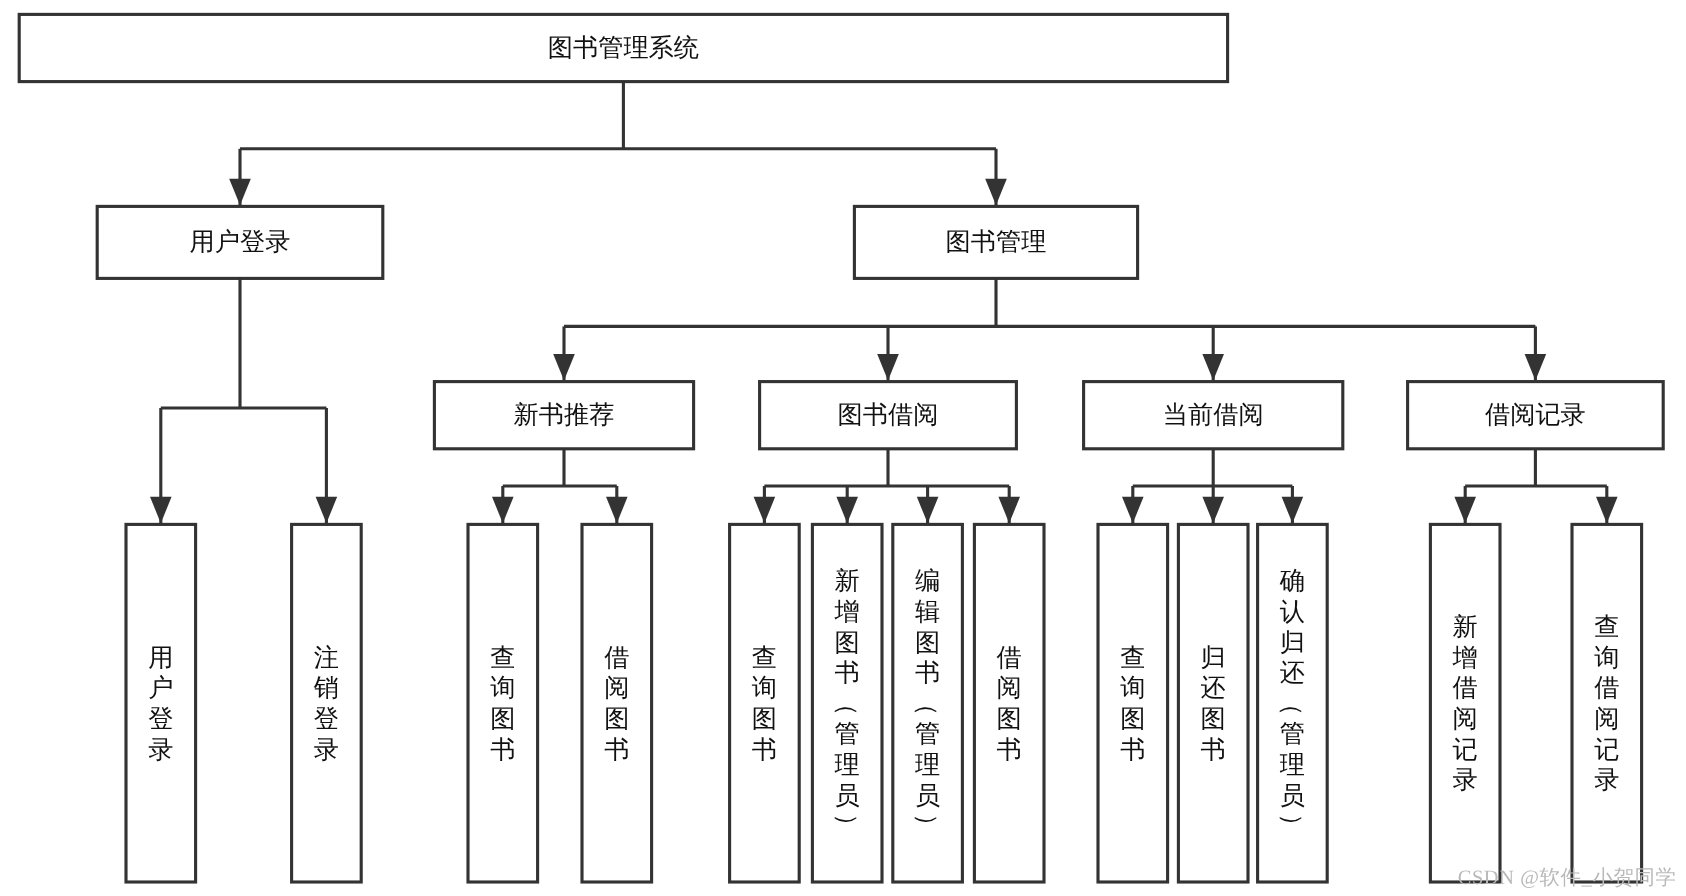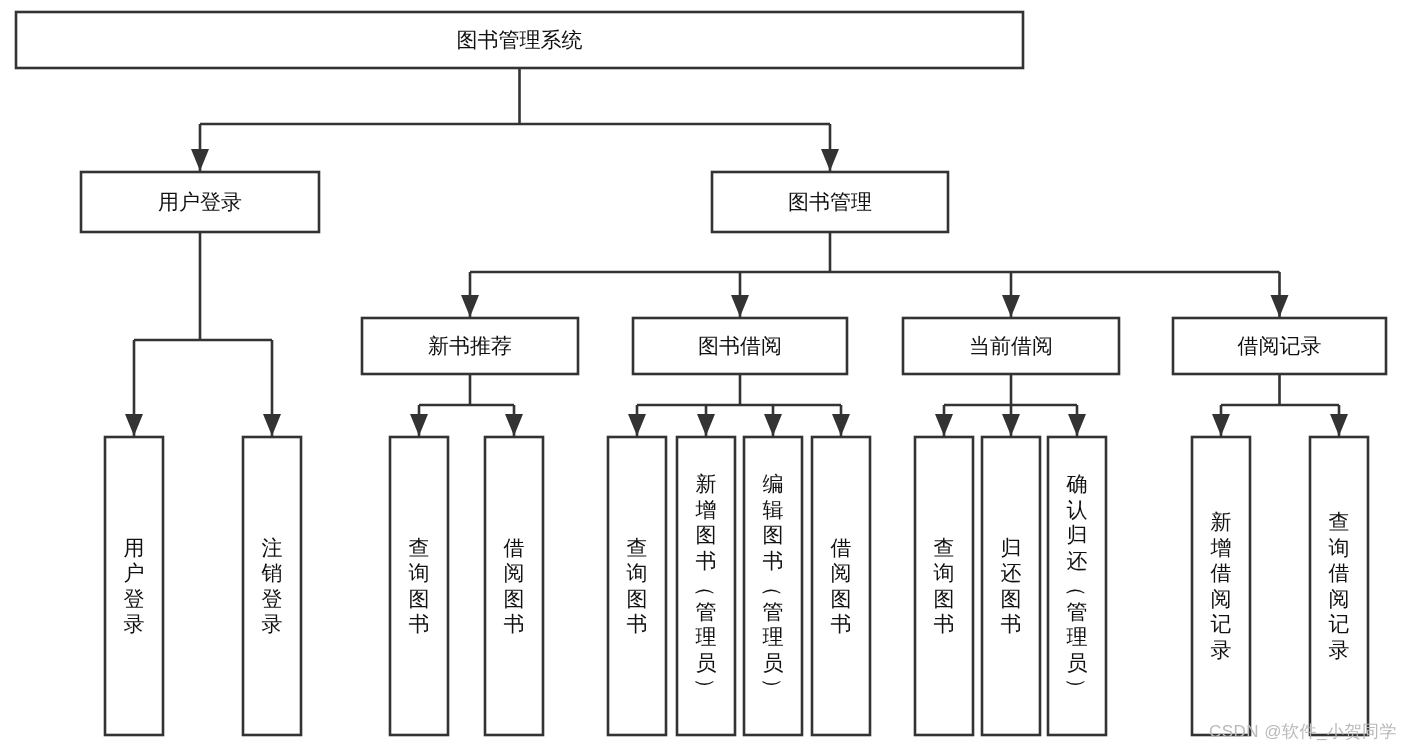--- a/index.html
+++ b/index.html
@@ -53,21 +53,21 @@
   .node-label-v {
     font-family: "Liberation Sans", "DejaVu Sans", sans-serif;
     font-size: 21px;
     fill: #111111;
     text-anchor: middle;
   }
   .watermark {
     position: absolute;
     right: 8px;
     bottom: 4px;
-    font-family: Liberation Sans, sans-serif;
+    font-family: Liberation Serif, serif;
     font-size: 17px;
     color: #b9b9b9;
     letter-spacing: 0.5px;
     white-space: nowrap;
     user-select: none;
   }
 </style>
 </head>
 <body>
 

